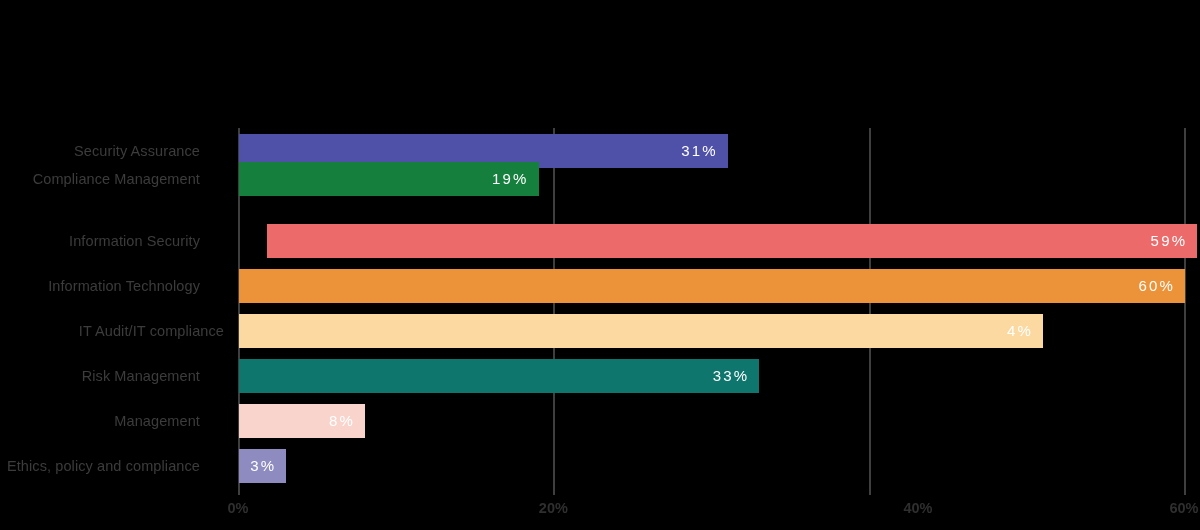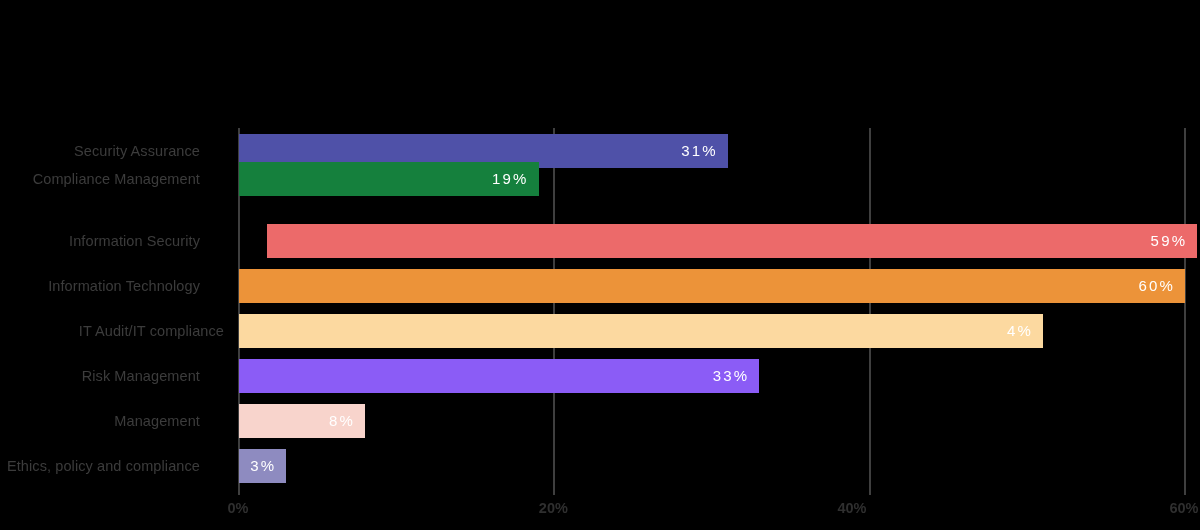--- a/index.html
+++ b/index.html
@@ -167,21 +167,21 @@
         <div class="cat-label">IT Audit/IT compliance</div>
         <div class="bar-wrap" style="height: 45px;">
           <div class="bar" style="width: 804.1px; background: rgb(252, 217, 160);">
             <span class="bar-value">4%</span>
           </div>
         </div>
       </div>
       <div class="row" style="top: 225px; height: 45px;">
         <div class="cat-label">Risk Management</div>
         <div class="bar-wrap" style="height: 45px;">
-          <div class="bar" style="width: 520.3px; background: #8b5cf6;">
+          <div class="bar" style="width: 520.3px; background: #0f766e;">
             <span class="bar-value">33%</span>
           </div>
         </div>
       </div>
       <div class="row" style="top: 270px; height: 45px;">
         <div class="cat-label">Management</div>
         <div class="bar-wrap" style="height: 45px;">
           <div class="bar" style="width: 126.133px; background: rgb(248, 212, 204);">
             <span class="bar-value">8%</span>
           </div>
@@ -196,18 +196,18 @@
         </div>
       </div>
     </div>
 
   <div class="xticks" id="xticks">
       <div class="xtick-mark" style="left: 238px;"></div>
       <div class="xtick-label" style="left: 238px;">0%</div>
       <div class="xtick-mark" style="left: 553.333px;"></div>
       <div class="xtick-label" style="left: 553.333px;">20%</div>
       <div class="xtick-mark" style="left: 868.667px;"></div>
-      <div class="xtick-label" style="left: 852px;">40%</div>
+      <div class="xtick-label" style="left: 918px;">40%</div>
       <div class="xtick-mark" style="left: 1184px;"></div>
       <div class="xtick-label" style="left: 1184px;">60%</div>
     </div>
 
 </div>
 
 </body></html>

